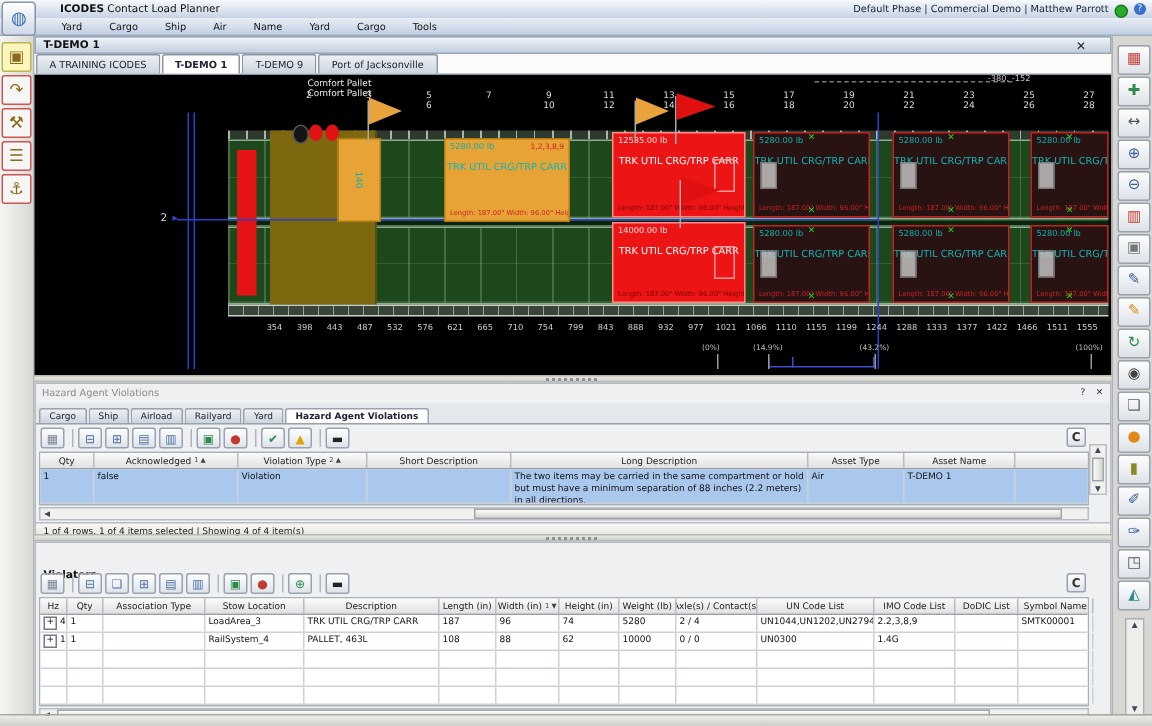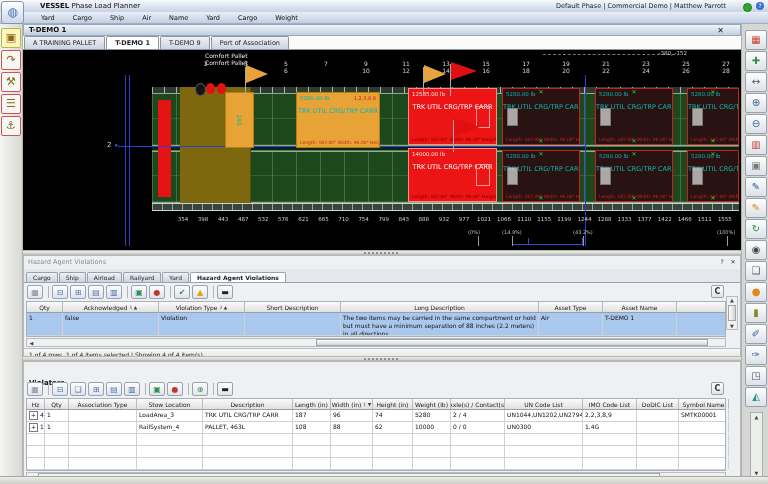--- a/index.html
+++ b/index.html
@@ -3,21 +3,21 @@
 <meta charset="utf-8">
 <style>
   html,body{margin:0;padding:0;}
   body{width:768px;height:484px;overflow:hidden;font-family:"DejaVu Sans","Liberation Sans",sans-serif;background:#cfcfc8;}
   #screen{position:relative;width:768px;height:484px;background:#cfcfc8;}
 
   
   .brand-bar{position:absolute;left:0;top:0;width:768px;height:12px;background:linear-gradient(#f6f9fc,#c7d3e4);border-bottom:1px solid #9db0c8;display:flex;align-items:center;}
   .brand{margin-left:40px;font-size:7px;color:#111;}
   .brand b{font-weight:bold;}
-  .user-info{position:absolute;right:42px;top:2px;font-size:6.5px;color:#123;white-space:nowrap;}
+  .user-info{position:absolute;right:29px;top:2px;font-size:6.5px;color:#123;white-space:nowrap;}
   .dot-green{position:absolute;right:16px;top:3px;width:7px;height:7px;border-radius:50%;background:#2caa2c;border:1px solid #1a7a1a;}
   .dot-help{position:absolute;right:4px;top:2px;width:8px;height:8px;border-radius:50%;background:#3a6fd0;color:#fff;font-size:6px;line-height:8px;text-align:center;}
   .menu-bar{position:absolute;left:0;top:12px;width:768px;height:12px;background:linear-gradient(#e9eef6,#c2cfe2);border-bottom:1px solid #9db0c8;display:flex;align-items:center;padding-left:32px;box-sizing:border-box;}
   .menu-item{font-size:6.5px;color:#111;padding:0 9px;}
   .logo-box{position:absolute;left:1px;top:1px;width:21px;height:21px;border:1px solid #8a96a8;border-radius:3px;background:linear-gradient(#ffffff,#cdd8e8);text-align:center;font-size:12px;line-height:20px;color:#3a6fb5;}
 
   
   .sidebar{position:absolute;left:0;top:24px;width:23px;height:460px;background:linear-gradient(90deg,#f4f4f2,#d8d8d4);border-right:1px solid #b4b4b0;padding-top:2px;box-sizing:border-box;}
   .side-btn{width:18px;height:18px;margin:2px auto;border:1px solid #cc5555;border-radius:2px;background:#f6f6f4;font-size:11px;line-height:17px;text-align:center;color:#8a6a1a;}
   .side-btn.active{background:#fdf6bc;border-color:#b8b84a;}
@@ -119,55 +119,55 @@
   .p-status{font-size:6px;color:#222;background:linear-gradient(#f8f8f6,#e2e2de);border-top:1px solid #b8bcc4;padding:2px 5px;height:11px;box-sizing:border-box;margin-top:1px;}
 
   .bottombar{position:absolute;left:0;bottom:0;width:768px;height:7px;background:linear-gradient(#ececea,#cfcfc8);border-top:1px solid #a8a8a2;}
 </style>
 </head>
 <body>
 
 <div id="screen">
 
   <div class="brand-bar">
-    <div class="brand"><b>VESSEL</b>&nbsp;<span>Phase Load Planner</span></div>
+    <div class="brand"><b>ICODES</b>&nbsp;<span>Contact Load Planner</span></div>
     <div class="user-info">Default Phase  |  Commercial Demo  |  Matthew Parrott</div>
     <div class="dot-green"></div>
     <div class="dot-help">?</div>
   </div>
 
   <div class="menu-bar">
       <div class="menu-item">Yard</div>
       <div class="menu-item">Cargo</div>
       <div class="menu-item">Ship</div>
       <div class="menu-item">Air</div>
       <div class="menu-item">Name</div>
       <div class="menu-item">Yard</div>
       <div class="menu-item">Cargo</div>
-      <div class="menu-item">Weight</div>
+      <div class="menu-item">Tools</div>
     </div>
   <div class="logo-box">◍</div>
 
   <div class="sidebar">
       <div class="side-btn active">▣</div>
       <div class="side-btn">↷</div>
       <div class="side-btn">⚒</div>
       <div class="side-btn">☰</div>
       <div class="side-btn">⚓</div>
     </div>
 
   <div class="win-title">
     <span>T-DEMO 1</span>
     <span class="win-close">✕</span>
   </div>
   <div class="tab-bar">
-      <div class="tab">A TRAINING PALLET</div>
+      <div class="tab">A TRAINING ICODES</div>
       <div class="tab active">T-DEMO 1</div>
       <div class="tab">T-DEMO 9</div>
-      <div class="tab">Port of Association</div>
+      <div class="tab">Port of Jacksonville</div>
     </div>
 
   <div class="canvas">
     <div class="coordline"></div>
     <div class="coord">-380, -152</div>
     <div class="comfort">
       <div>Comfort Pallet</div>
       <div>Comfort Pallet</div>
     </div>
     <div class="deck-top"></div>

